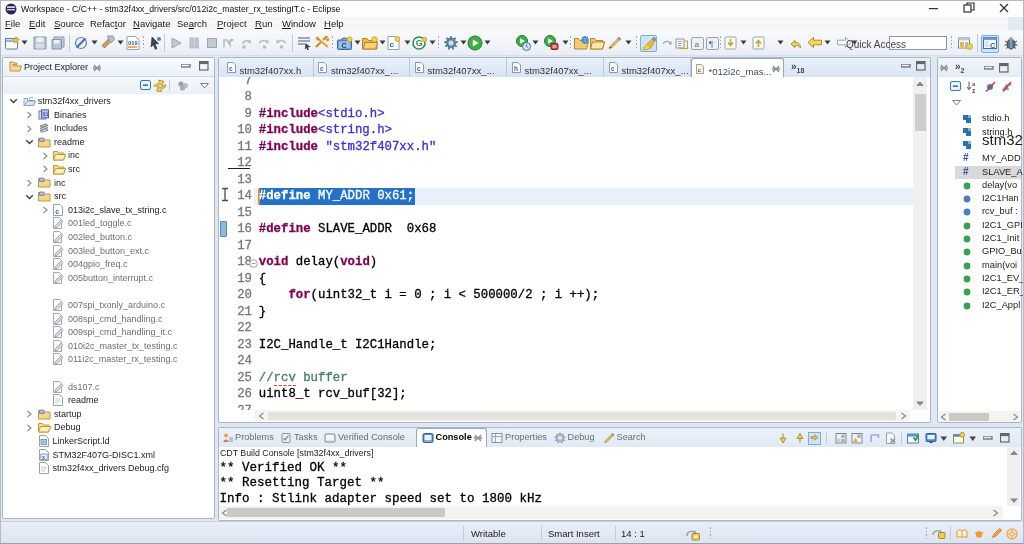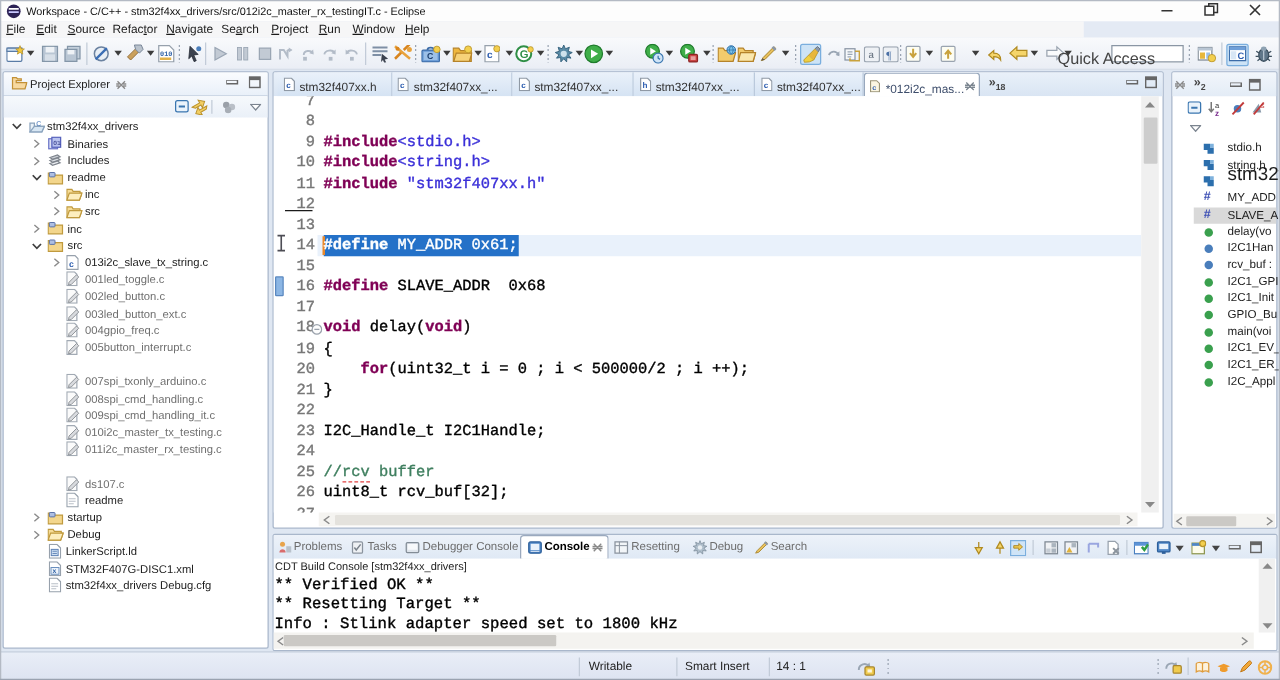--- a/index.html
+++ b/index.html
@@ -1,20 +1,20 @@
 <!DOCTYPE html>
 <html><head><meta charset="utf-8">
 <style>
 *{margin:0;padding:0;box-sizing:border-box}
 html,body{width:1024px;height:544px;overflow:hidden}
 body{font-family:"Liberation Sans",sans-serif;background:#e4eaf4;position:relative;font-size:9px;color:#222}
 .ab{position:absolute}
 #titlebar{left:0;top:0;width:1024px;height:17px;background:#fdfdfd;}
 #titlebar .t{left:21px;top:3.5px;font-size:8.7px;color:#111}
-#menubar{left:0;top:17px;width:867px;height:13px;background:#f6f6f7}
+#menubar{left:0;top:17px;width:1008px;height:13px;background:#f6f6f7}
 #menubar span{position:absolute;top:1px;font-size:9.5px;color:#1a1a1a}
 #menubar u{text-decoration:underline}
 #toolbar{left:0;top:30px;width:1024px;height:26px;background:linear-gradient(#f9fafc,#eaeef5);border-bottom:1px solid #d8dfe9}
 #main{left:0;top:56px;width:1024px;height:465px;background:#dfe7f2}
 .panel{position:absolute;background:#fff;border:1px solid #a9b7cb;border-radius:2px}
 
 #pexp{left:2px;top:57px;width:213px;height:462px}
 #pexp-head{left:0;top:0;width:211px;height:19px;background:linear-gradient(#fafcfe,#e9f0f9);border-bottom:1px solid #cdd8e6}
 #pexp-tool{left:0;top:19px;width:211px;height:17px;background:linear-gradient(#f6f9fc,#eaf0f8)}
 .tree{font-size:9px;color:#1c1c1c;white-space:nowrap}
@@ -301,21 +301,21 @@
     <svg class="ab" style="left:824px;top:10px" width="7" height="5">
       <path d="M0.5 0.5 L6.5 0.5 L3.5 4.5 Z" fill="#3c3c3c"></path>
     </svg>
     <svg class="ab" style="left:836px;top:6px" width="16" height="13" viewBox="0 0 16 13">
       <path d="M15 6.5 L9.5 1.5 L9.5 4.2 L1.5 4.2 L1.5 8.8 L9.5 8.8 L9.5 11.5 Z" fill="#fafbfc" stroke="#9aa4b0" stroke-width="1"></path>
     </svg>
     <svg class="ab" style="left:851px;top:10px" width="7" height="5">
       <path d="M0.5 0.5 L6.5 0.5 L3.5 4.5 Z" fill="#3c3c3c"></path>
     </svg>
     <div class="ab" style="left:889px;top:6px;width:58px;height:14px;background:#fff;border:1px solid #8a96a4"></div>
-    <span class="ab" style="left:846px;top:8.5px;font-size:13px;color:#444">Quick Access</span>
+    <span class="ab" style="left:846px;top:8.5px;font-size:10px;color:#444">Quick Access</span>
     <div class="ab" style="left:951px;top:6px;width:1px;height:14px;background:repeating-linear-gradient(#9aa4b2 0,#9aa4b2 1.5px,transparent 1.5px,transparent 3.5px)"></div>
     <svg class="ab" style="left:958px;top:6px" width="15" height="14" viewBox="0 0 15 14">
       <rect x="0.5" y="2" width="11" height="10" fill="#fff" stroke="#7e8893"></rect>
       <rect x="0.5" y="2" width="11" height="2.4" fill="#b9c6d4"></rect>
       <rect x="2" y="6" width="4" height="5" fill="#e8b73c"></rect>
       <rect x="7" y="6" width="3" height="5" fill="#9cc0e8"></rect>
       <circle cx="11.5" cy="10.5" r="3" fill="#f3cf4e" stroke="#b9952c" stroke-width="0.7"></circle>
     </svg>
     <div class="vsep" style="left:977px;top:4px;height:18px"></div>
     <div class="ab" style="left:981px;top:4.5px;width:18px;height:18px;background:#cde3f6;border:1px solid #7aaede;border-radius:2px"></div>
@@ -785,36 +785,36 @@
       <span class="ctab" style="left:16px">Problems</span>
       <svg class="ab" style="left:61px;top:3.5px" width="12" height="12" viewBox="0 0 12 12">
         <rect x="2" y="1.5" width="8" height="9" rx="1" fill="#eef1f4" stroke="#8a939e"></rect>
         <path d="M3.5 6 L5 8 L8.5 3.5" stroke="#7a828c" stroke-width="1.2" fill="none"></path>
       </svg>
       <span class="ctab" style="left:75px">Tasks</span>
       <svg class="ab" style="left:105px;top:3.5px" width="12" height="12" viewBox="0 0 12 12">
         <rect x="1" y="2" width="10" height="8" rx="1" fill="#dfe5ec" stroke="#828c96"></rect>
         <rect x="2.2" y="3.2" width="7.6" height="4.6" fill="#f7f9fb"></rect>
       </svg>
-      <span class="ctab" style="left:119px">Debugger Console</span>
+      <span class="ctab" style="left:119px">Verified Console</span>
       <div class="ab" style="left:197px;top:0;width:71px;height:19px;background:#fff;border:1px solid #9aa9be;border-bottom:none;border-radius:3px 3px 0 0"></div>
       <svg class="ab" style="left:203px;top:3.5px" width="12" height="12" viewBox="0 0 12 12">
         <rect x="1" y="1.5" width="10" height="9" rx="1.5" fill="#4f87c7" stroke="#2d5f9a"></rect>
         <rect x="2.5" y="3" width="7" height="5" fill="#eaf2fb"></rect>
         <rect x="2.5" y="8.6" width="7" height="0.9" fill="#dce8f5"></rect>
       </svg>
       <span class="ctab" style="left:216.5px;color:#000;font-weight:bold">Console</span>
       <svg class="ab" style="left:254px;top:5px" width="10" height="10" viewBox="0 0 10 10">
         <path d="M2 2 L8 8 M8 2 L2 8 M1 4.2 L3.5 4.2 M6.5 4.2 L9 4.2 M1 5.8 L3.5 5.8 M6.5 5.8 L9 5.8" stroke="#8a8a8a" stroke-width="1.1"></path>
       </svg>
       <svg class="ab" style="left:272px;top:3.5px" width="12" height="12" viewBox="0 0 12 12">
         <rect x="1" y="1.5" width="10" height="9" fill="#f2f5f8" stroke="#8a939e"></rect>
         <path d="M1 4.5 L11 4.5 M4.5 1.5 L4.5 10.5" stroke="#8a939e" stroke-width="0.8"></path>
       </svg>
-      <span class="ctab" style="left:286px">Resetting</span>
+      <span class="ctab" style="left:286px">Properties</span>
       <svg class="ab" style="left:335px;top:3.5px" width="12" height="12" viewBox="0 0 12 12">
         <path d="M6 0.5 L7 3 L9.5 1.8 L8.8 4.4 L11.5 5 L9.2 6.5 L11 8.8 L8.2 8.4 L8.2 11.2 L6 9.3 L3.8 11.2 L3.8 8.4 L1 8.8 L2.8 6.5 L0.5 5 L3.2 4.4 L2.5 1.8 L5 3 Z" fill="#aebdca" stroke="#7b8b9a" stroke-width="0.6"></path>
         <circle cx="6" cy="6" r="1.8" fill="#e8eef3"></circle>
       </svg>
       <span class="ctab" style="left:348.5px">Debug</span>
       <svg class="ab" style="left:384px;top:3.5px" width="13" height="12" viewBox="0 0 13 12">
         <path d="M1.5 10.5 L4 9.8 L10.5 3.3 C11.3 2.5 10 1.2 9.2 2 L2.7 8.5 Z" fill="#e8c05c" stroke="#a8862e" stroke-width="0.7"></path>
         <path d="M8.8 1.6 L11 3.8" stroke="#8c98a8" stroke-width="1.6"></path>
       </svg>
       <span class="ctab" style="left:397.5px">Search</span>

